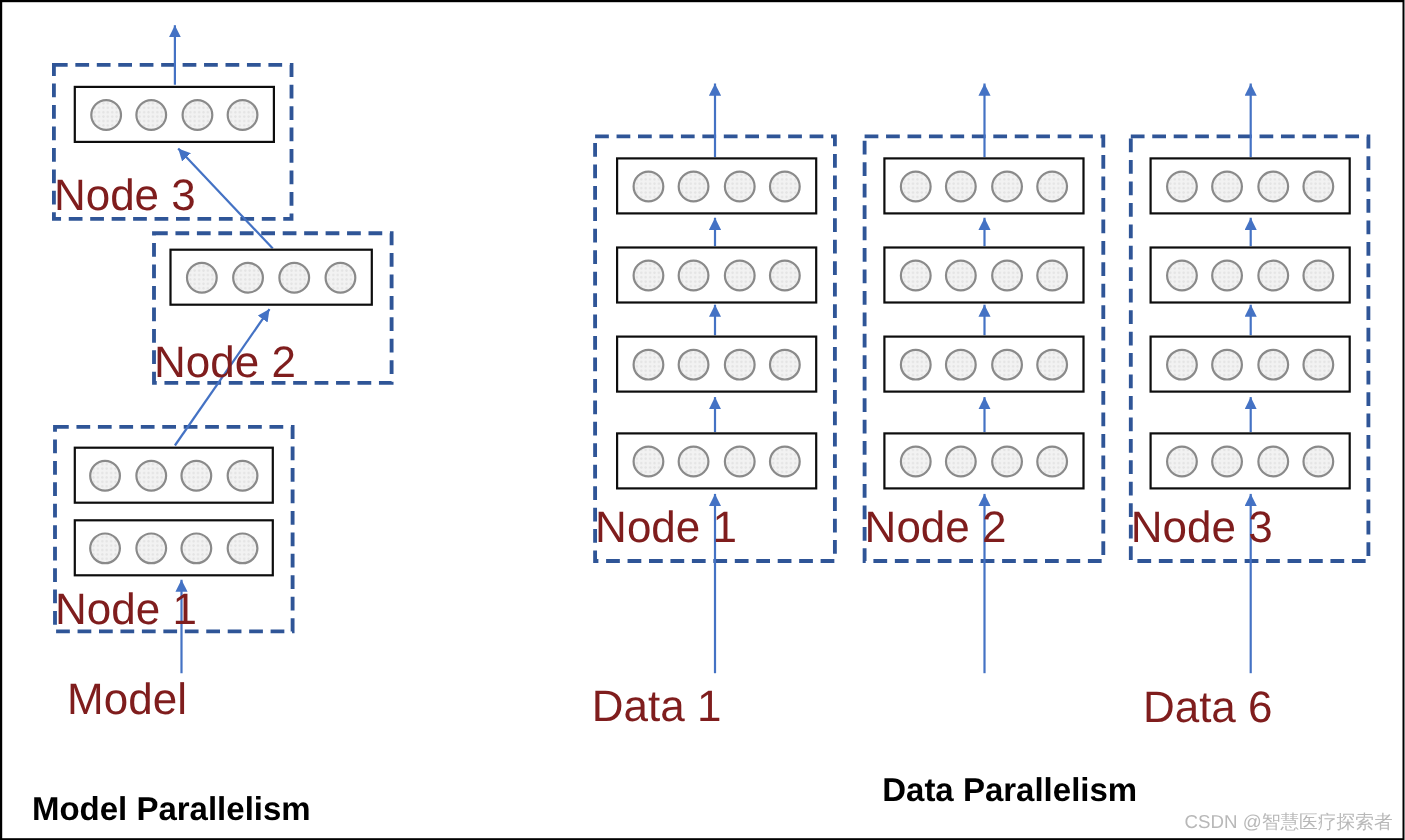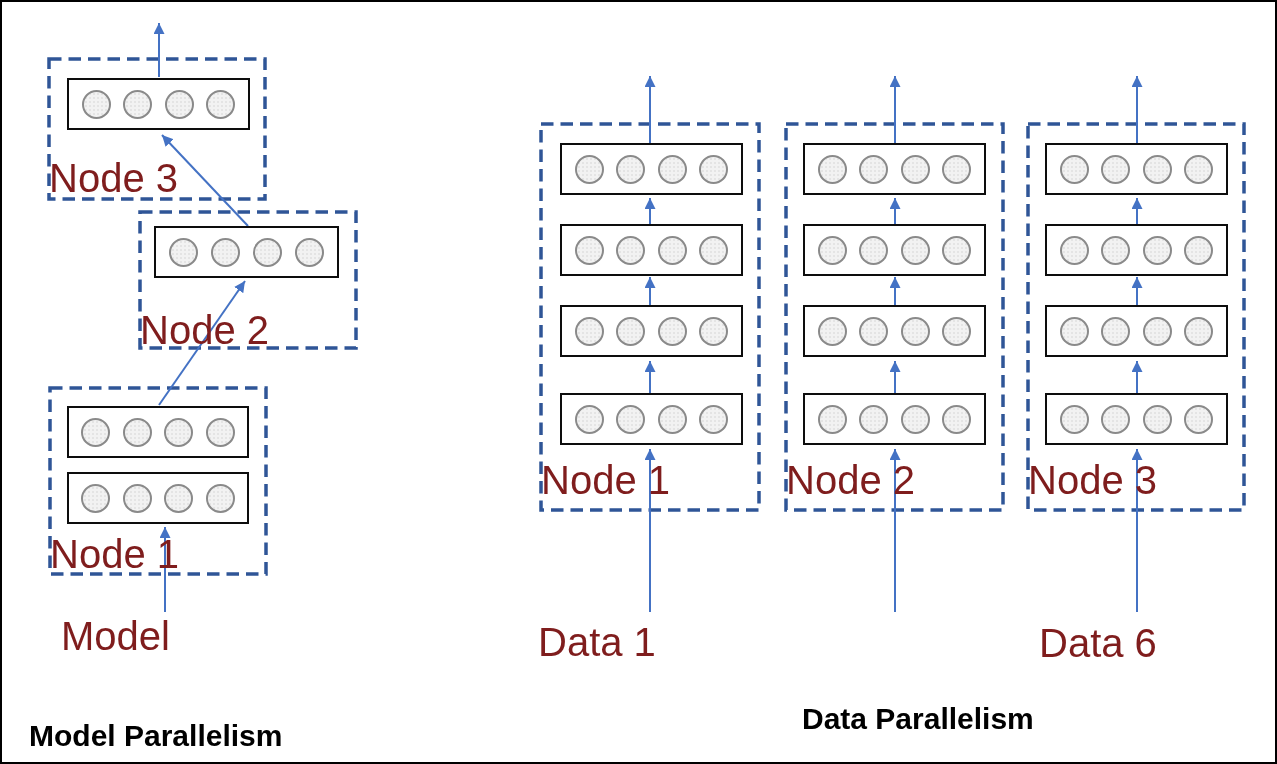--- a/index.html
+++ b/index.html
@@ -210,14 +210,15 @@
   <div class="lbl" style="left:539px;top:456px;width:218px;">Node 1</div>
   <div class="lbl" style="left:784px;top:456px;width:217px;">Node 2</div>
   <div class="lbl" style="left:1026px;top:456px;width:216px;">Node 3</div>
 
   <div class="lbl" style="left:536px;top:618px;width:218px;">Data 1</div>
   <div class="lbl" style="left:1037px;top:619px;width:216px;">Data 6</div>
 
   <div class="title" style="left:27px;top:699px;margin-top:18px;">Model Parallelism</div>
   <div class="title" style="left:800px;top:700px;">Data Parallelism</div>
 
+  <div class="watermark">CSDN @智慧医疗探索者</div>
 
 </div>
 
 </body></html>

